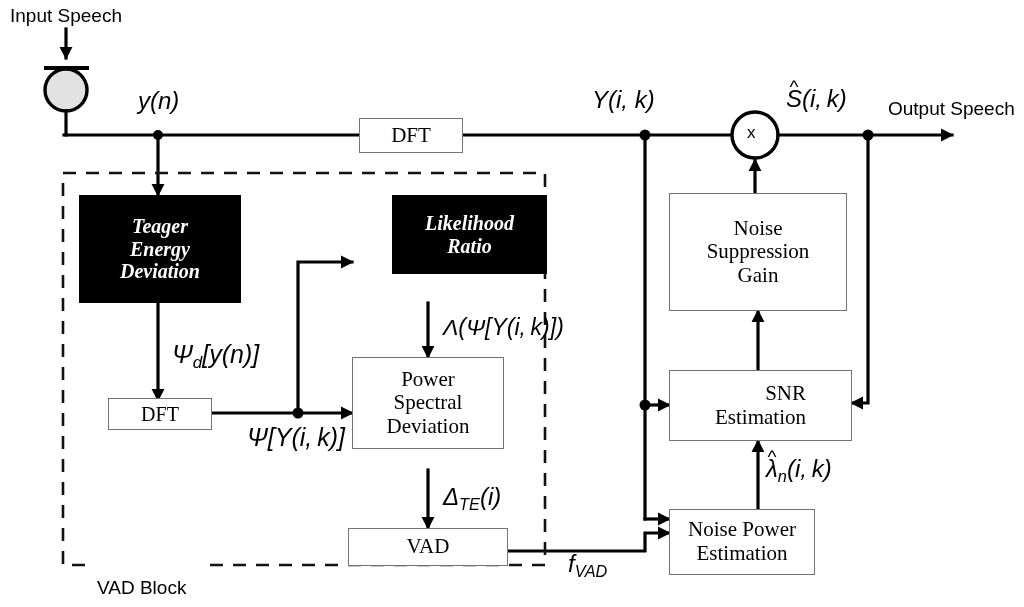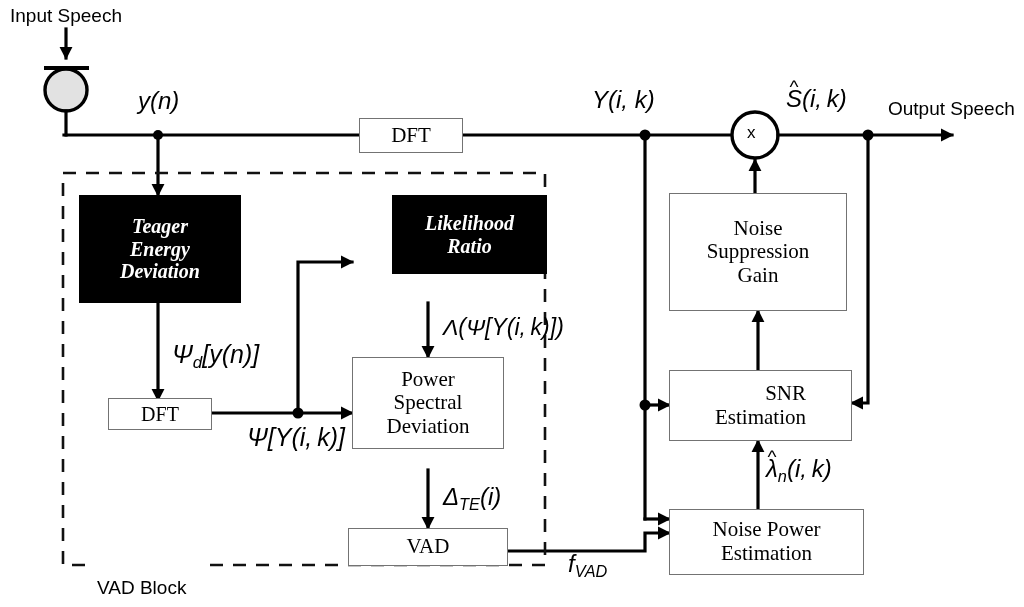--- a/index.html
+++ b/index.html
@@ -225,21 +225,21 @@
     </div>
   </div>
 
   <div class="box box-plain" style="left:669px; top:370px; width:183px; height:71px; font-size:21px;text-align:right;">
     <div>
       <div>SNR</div>
       <div>Estimation</div>
     </div>
   </div>
 
-  <div class="box box-plain" style="left:669px; top:509px; width:195px; height:66px; font-size:21px;">
+  <div class="box box-plain" style="left:669px; top:509px; width:146px; height:66px; font-size:21px;">
     <div>
       <div>Noise Power</div>
       <div>Estimation</div>
     </div>
   </div>
 
   <div class="lbl" style="left:10px; top:5px; font-size:19px;">Input Speech</div>
 
   <div class="lbl" style="left:888px; top:98px; font-size:19px;">Output Speech</div>
 

